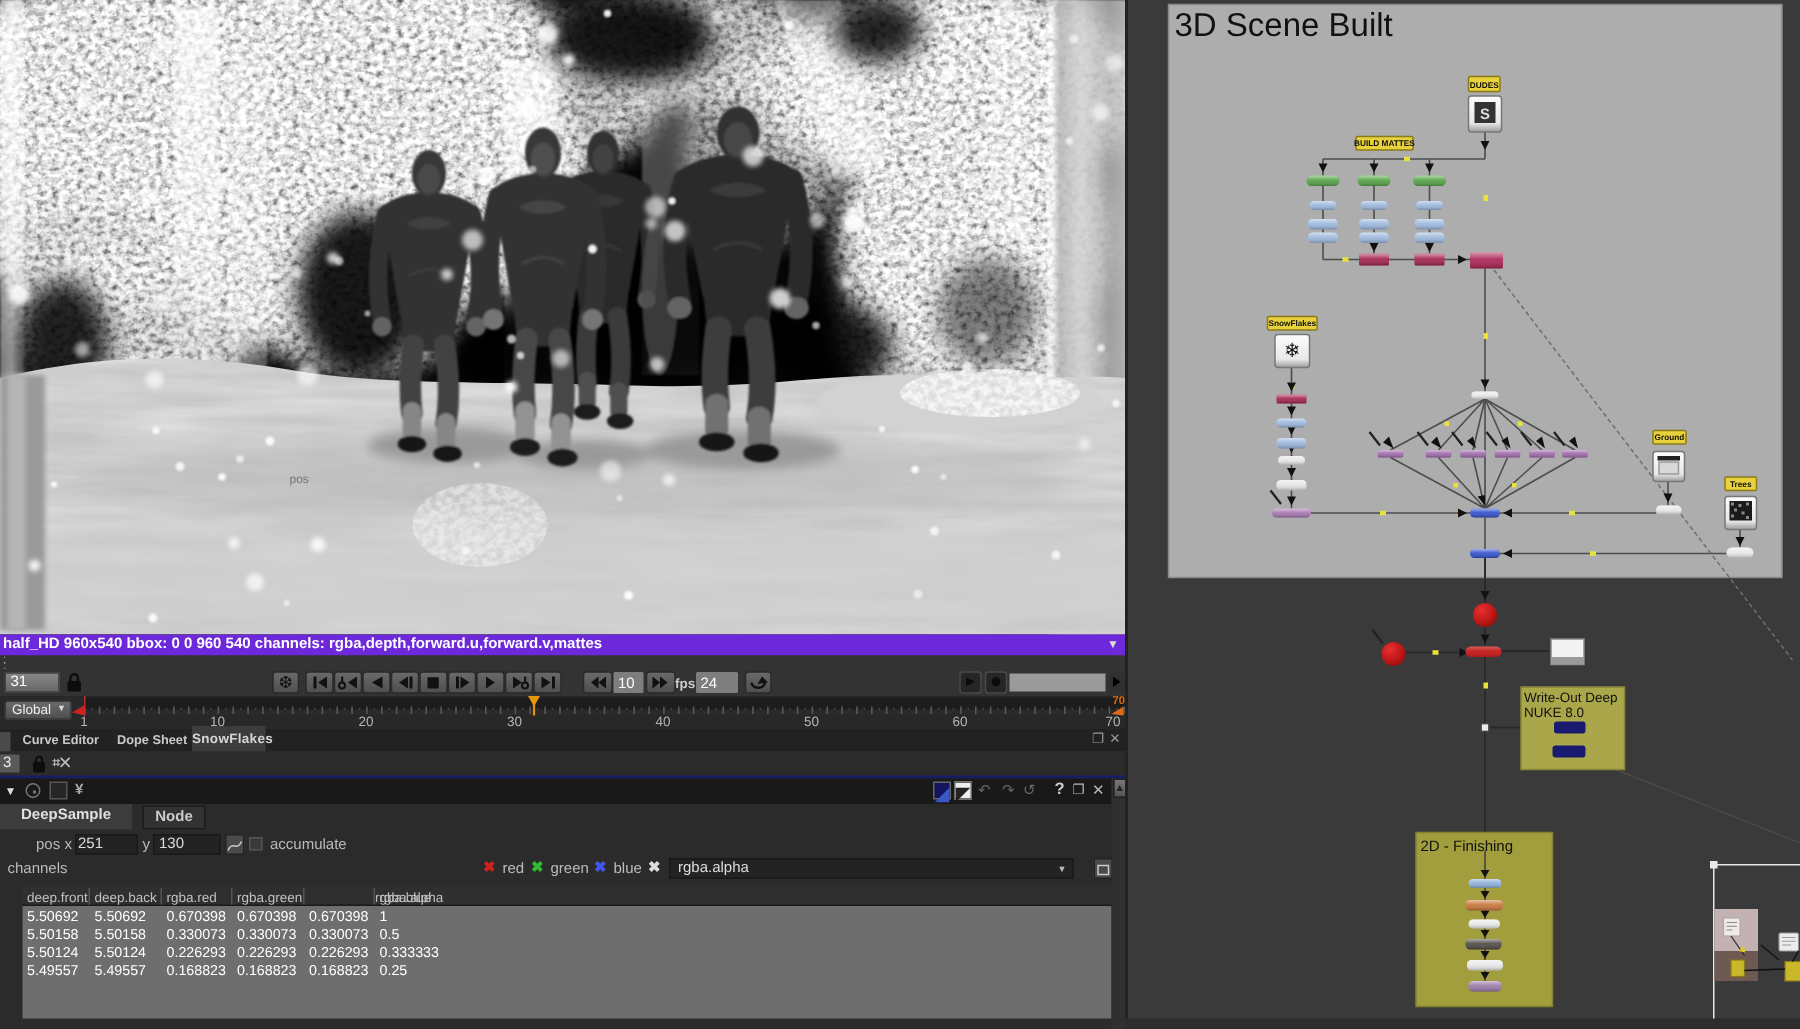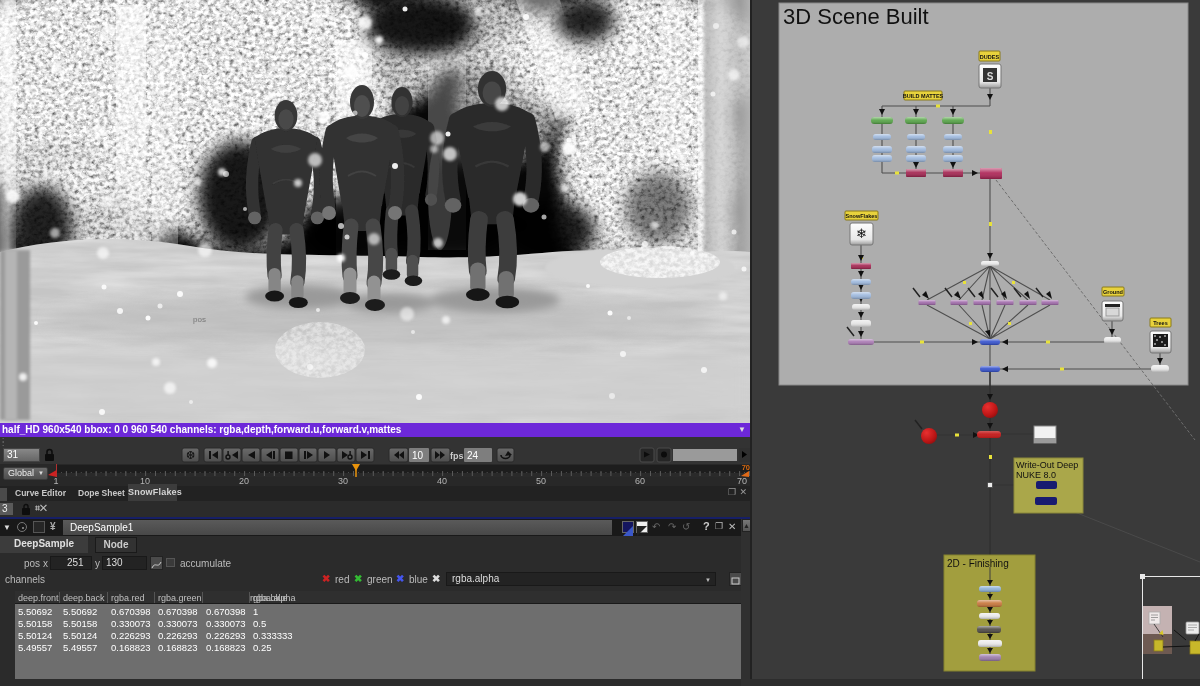--- a/index.html
+++ b/index.html
@@ -442,21 +442,20 @@
 
     <div class="abs" style="left:0;top:16px;width:750px;height:2px;background:#161f66;"></div>
 
     <div class="abs" style="left:0;top:18px;width:741px;height:17px;background:#191919;">
       <div class="abs" style="left:3px;top:4px;color:#ddd;font-size:8px;">▼</div>
       <div class="abs" style="left:17px;top:3px;width:10px;height:10px;border:1px solid #777;border-radius:50%;">
           <div class="abs" style="left:3.5px;top:3.5px;width:2px;height:2px;background:#777;"></div>
         </div>
       <div class="abs" style="left:33px;top:2px;width:12px;height:12px;background:#262626;border:1px solid #555;"></div>
       <div class="abs" style="left:50px;top:2px;color:#aaa;font-size:10px;font-weight:bold;">¥</div>
-      <div class="abs" style="left:63px;top:1px;width:549px;height:15px;background:linear-gradient(#5a5a5a,#484848);color:#fff;font-size:10px;line-height:15px;padding-left:7px;">DeepSample1</div>
       <div class="abs" style="left:622px;top:2px;width:12px;height:12px;background:#14155e;border:1px solid #666;"><svg width="10" height="10">
             <path d="M0 10 L10 0 L10 10 Z" fill="#3a57c8"></path>
           </svg></div>
       <div class="abs" style="left:636px;top:2px;width:12px;height:12px;background:#eee;border:1px solid #666;"><svg width="10" height="10">
             <path d="M0 10 L10 0 L0 0 Z" fill="#222"></path>
           </svg></div>
       <div class="abs" style="left:652px;top:2px;color:#666;font-size:10px;">↶</div>
       <div class="abs" style="left:668px;top:2px;color:#666;font-size:10px;">↷</div>
       <div class="abs" style="left:682px;top:2px;color:#666;font-size:10px;">↺</div>
       <div class="abs" style="left:703px;top:1px;color:#ccc;font-size:11px;font-weight:bold;">?</div>
@@ -465,21 +464,21 @@
     </div>
 
     <div class="abs" style="left:0;top:35px;width:741px;height:17px;background:#2b2b2b;">
       <div class="abs" style="left:0;top:0;width:88px;height:17px;background:#3c3c3c;color:#e0e0e0;font-size:10px;font-weight:bold;line-height:16px;text-align:center;">DeepSample</div>
       <div class="abs" style="left:95px;top:1px;width:42px;height:16px;background:#323232;border:1px solid #1a1a1a;color:#ccc;font-size:10px;font-weight:bold;line-height:14px;text-align:center;">Node</div>
     </div>
 
     <div class="abs" style="left:0;top:55px;width:741px;height:15px;">
       <div class="abs" style="left:24px;top:2px;color:#bbb;font-size:10px;">pos</div>
       <div class="abs" style="left:43px;top:2px;color:#bbb;font-size:10px;">x</div>
-      <div class="abs" style="left:50px;top:0;width:42px;height:14px;background:#232323;border:1px solid #191919;color:#ddd;font-size:10px;line-height:12px;padding-left:16px;">251</div>
+      <div class="abs" style="left:50px;top:0;width:42px;height:14px;background:#232323;border:1px solid #191919;color:#ddd;font-size:10px;line-height:12px;padding-left:1px;">251</div>
       <div class="abs" style="left:95px;top:2px;color:#bbb;font-size:10px;">y</div>
       <div class="abs" style="left:102px;top:0;width:45px;height:14px;background:#232323;border:1px solid #191919;color:#ddd;font-size:10px;line-height:12px;padding-left:3px;">130</div>
       <div class="abs" style="left:150px;top:0;width:13px;height:14px;background:#4a4a4a;border:1px solid #222;"><svg width="11" height="12">
             <path d="M1 9 C4 2 7 10 10 3" stroke="#ccc" fill="none"></path>
           </svg></div>
       <div class="abs" style="left:166px;top:2px;width:9px;height:9px;background:#3a3a3a;border:1px solid #555;"></div>
       <div class="abs" style="left:180px;top:2px;color:#bbb;font-size:10px;">accumulate</div>
     </div>
 
     <div class="abs" style="left:0;top:71px;width:741px;height:15px;">

